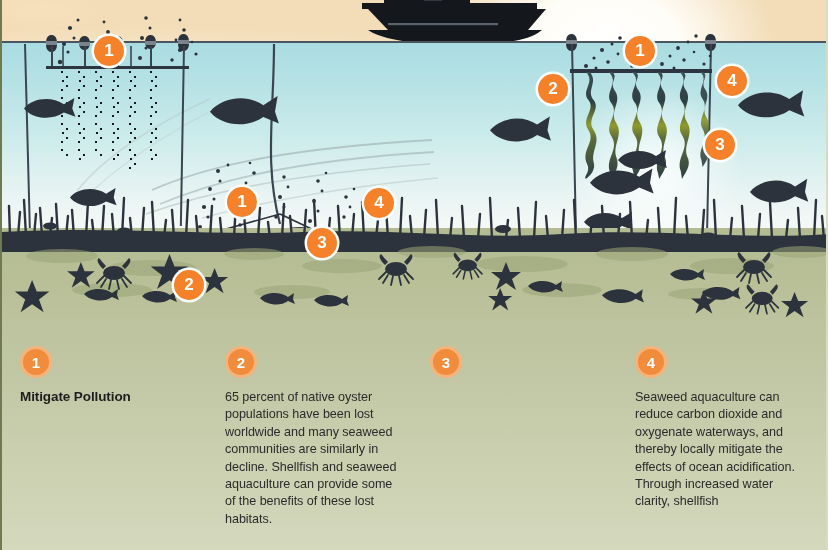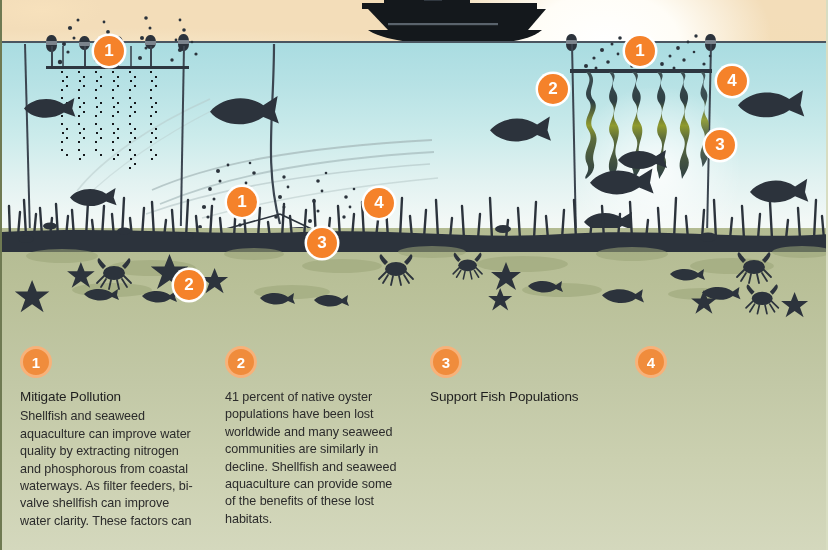--- a/index.html
+++ b/index.html
@@ -109,21 +109,21 @@
   }
   .col.c4{width:208px;}
   .col-badge{
     width:26px;height:26px;border-radius:50%;
     background:#f08c3c;border:3px solid #f7b27a;
     color:#fff;font-weight:bold;font-size:15px;
     display:flex;align-items:center;justify-content:center;
     margin-bottom:11px;
   }
   .col-title{
-    font-size:13.5px;font-weight:normal;color:#1e1e1e;
+    font-size:13.5px;font-weight:bold;color:#1e1e1e;
     line-height:1.22;margin:0 0 3px 0;letter-spacing:-.1px;
   }
   .col-body{
     font-size:12.6px;color:#2b2b2b;line-height:1.38;margin:0;
     letter-spacing:-.05px;
   }
 </style>
 </head>
 <body>
 
@@ -634,32 +634,31 @@
   <div class="badge big" style="left:305px;top:228px;">3</div>
   <div class="badge big" style="left:703px;top:130px;">3</div>
   <div class="badge big" style="left:362px;top:188px;">4</div>
   <div class="badge big" style="left:715px;top:66px;">4</div>
 
   <div class="panel">
 
     <div class="col">
       <div class="col-badge">1</div>
       <div class="col-title">Mitigate Pollution</div>
-      <div class="col-body">Shellfish and seaweed aquaculture can improve water quality by extracting nitrogen and phosphorous from coastal waterways. As filter feeders,  bi-valve shellfish can improve water clarity. These factors can</div>
     </div>
 
     <div class="col">
       <div class="col-badge">2</div>
-      <div class="col-body">41 percent of native oyster populations have been lost worldwide and many seaweed communities are similarly in decline. Shellfish and seaweed aquaculture can provide some of the benefits of these lost habitats.</div>
+      <div class="col-body">65 percent of native oyster populations have been lost worldwide and many seaweed communities are similarly in decline. Shellfish and seaweed aquaculture can provide some of the benefits of these lost habitats.</div>
     </div>
 
     <div class="col">
       <div class="col-badge">3</div>
-      <div class="col-title">Support Fish Populations</div>
     </div>
 
     <div class="col c4">
       <div class="col-badge">4</div>
+      <div class="col-body">Seaweed aquaculture can reduce carbon dioxide and oxygenate waterways, and thereby locally mitigate the effects of ocean acidification. Through increased water clarity, shellfish</div>
     </div>
 
   </div>
 
 </div>
 
 </body></html>

